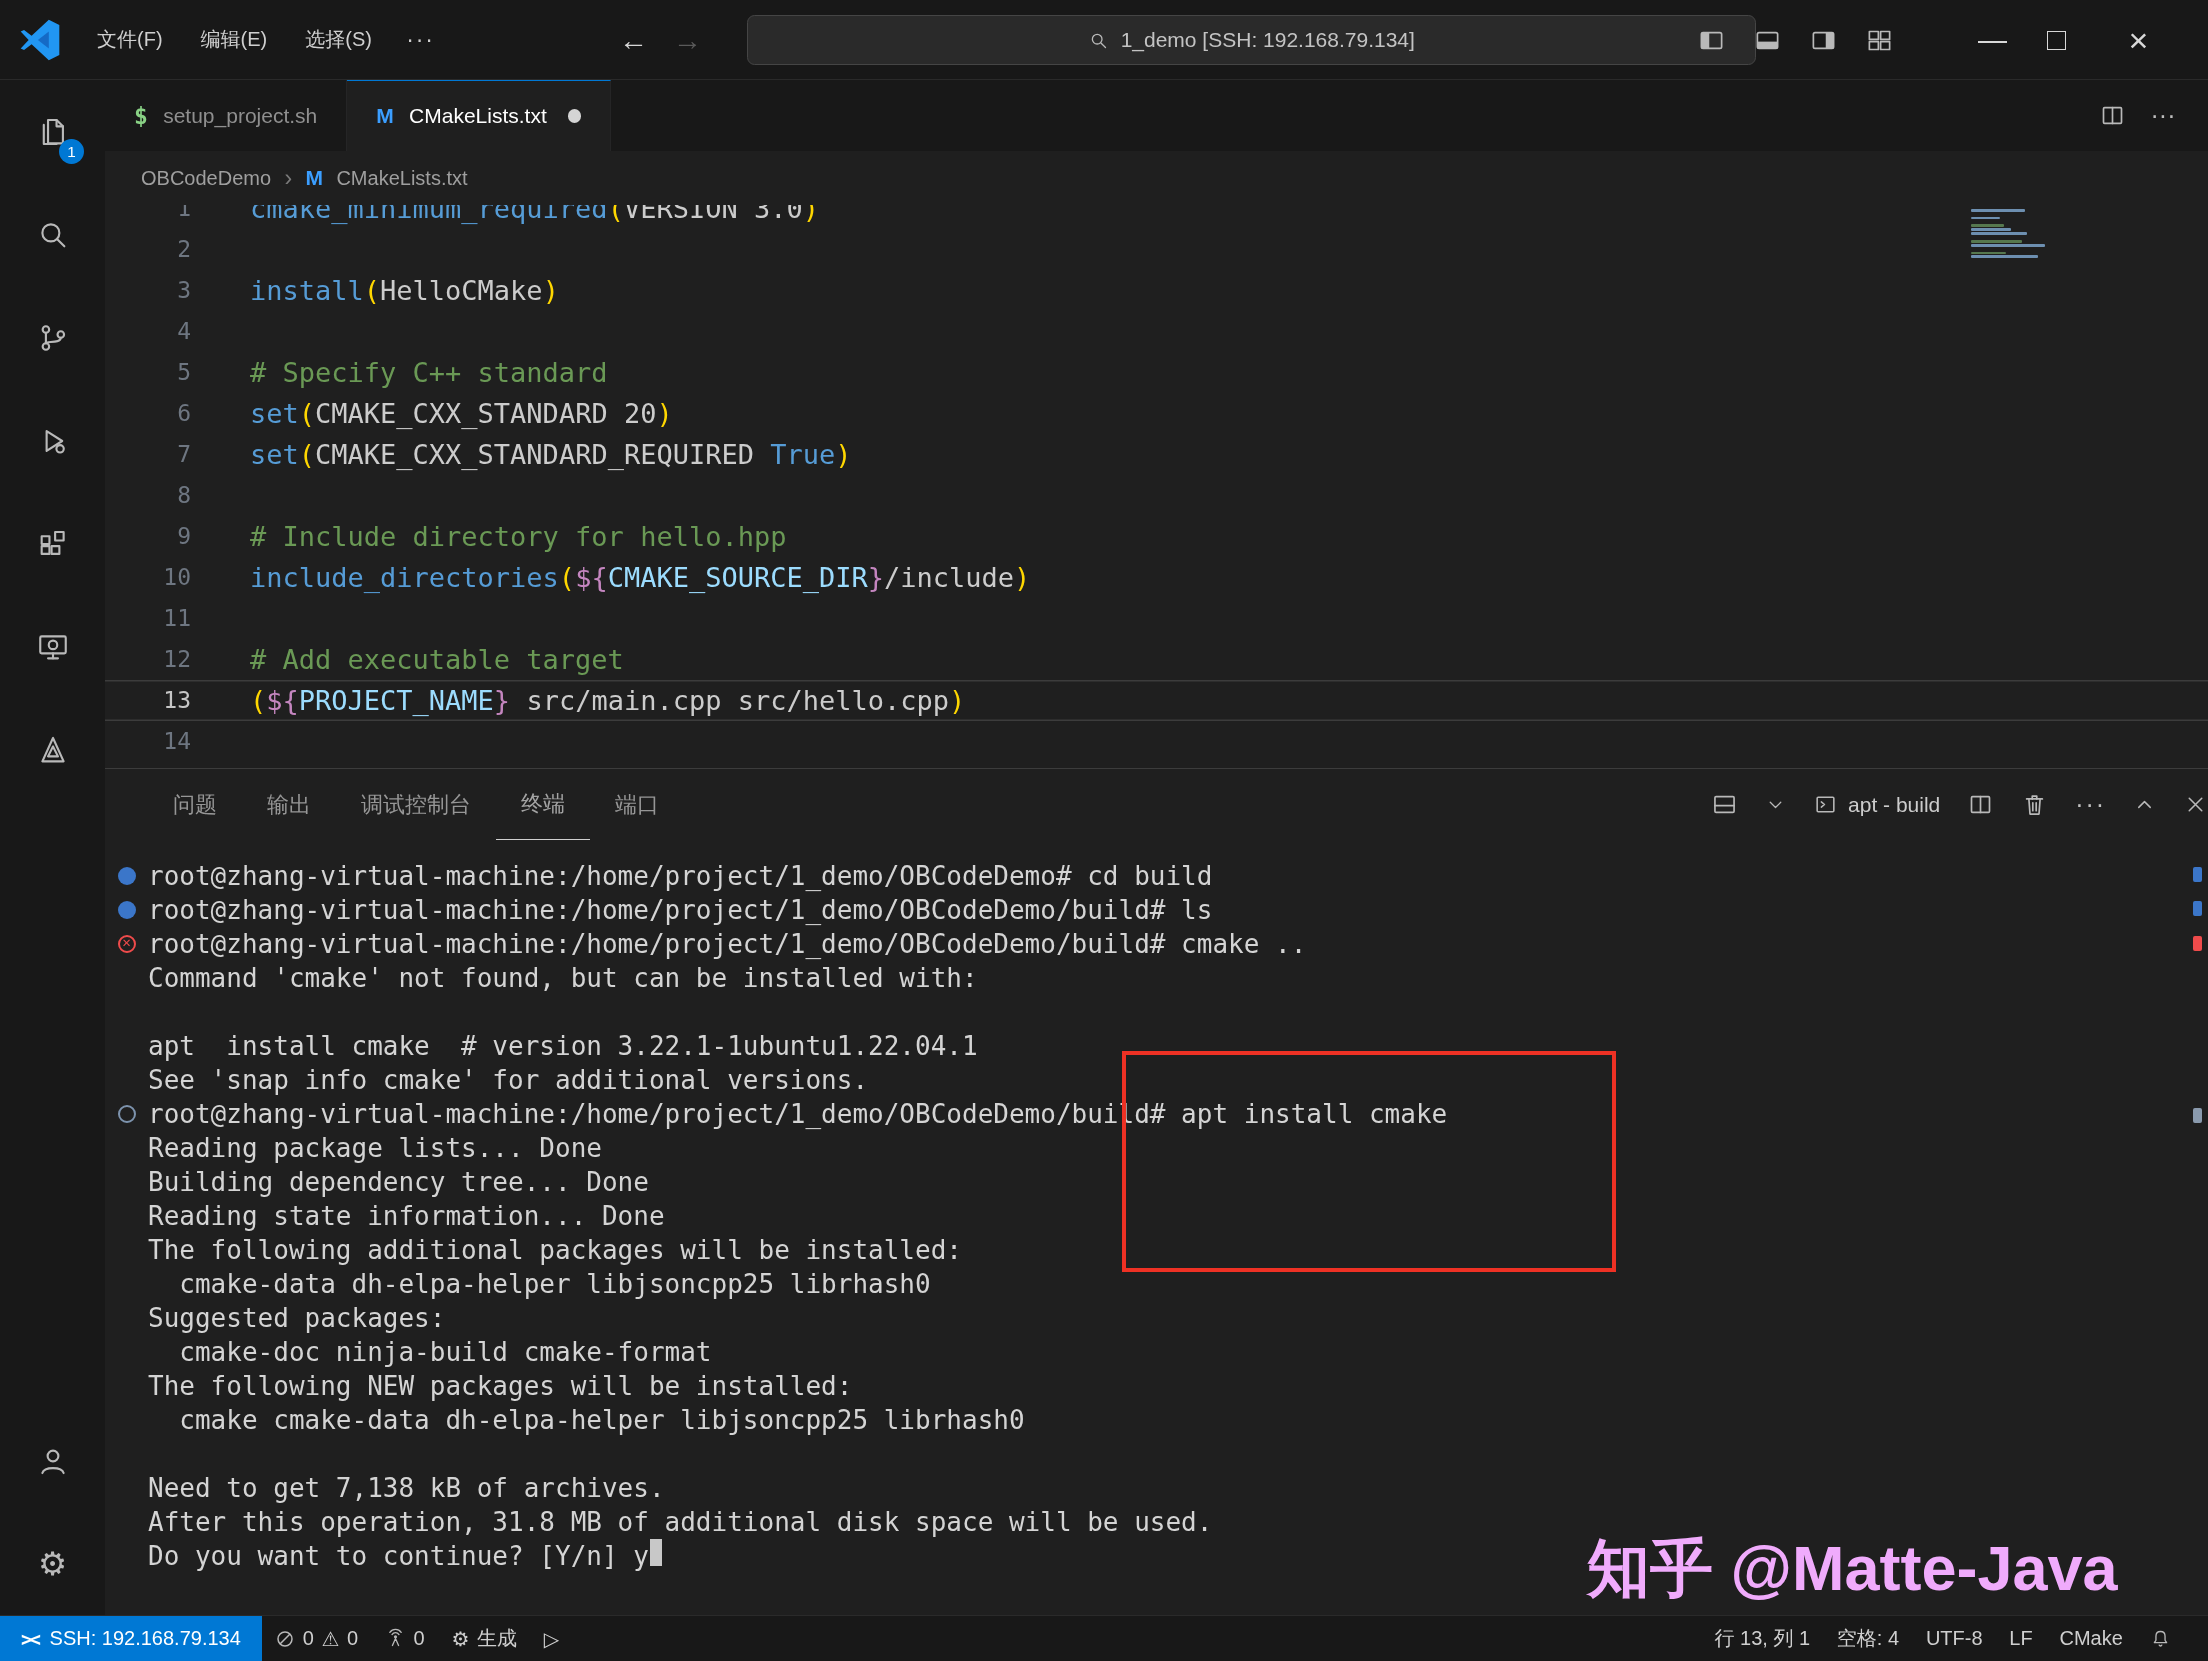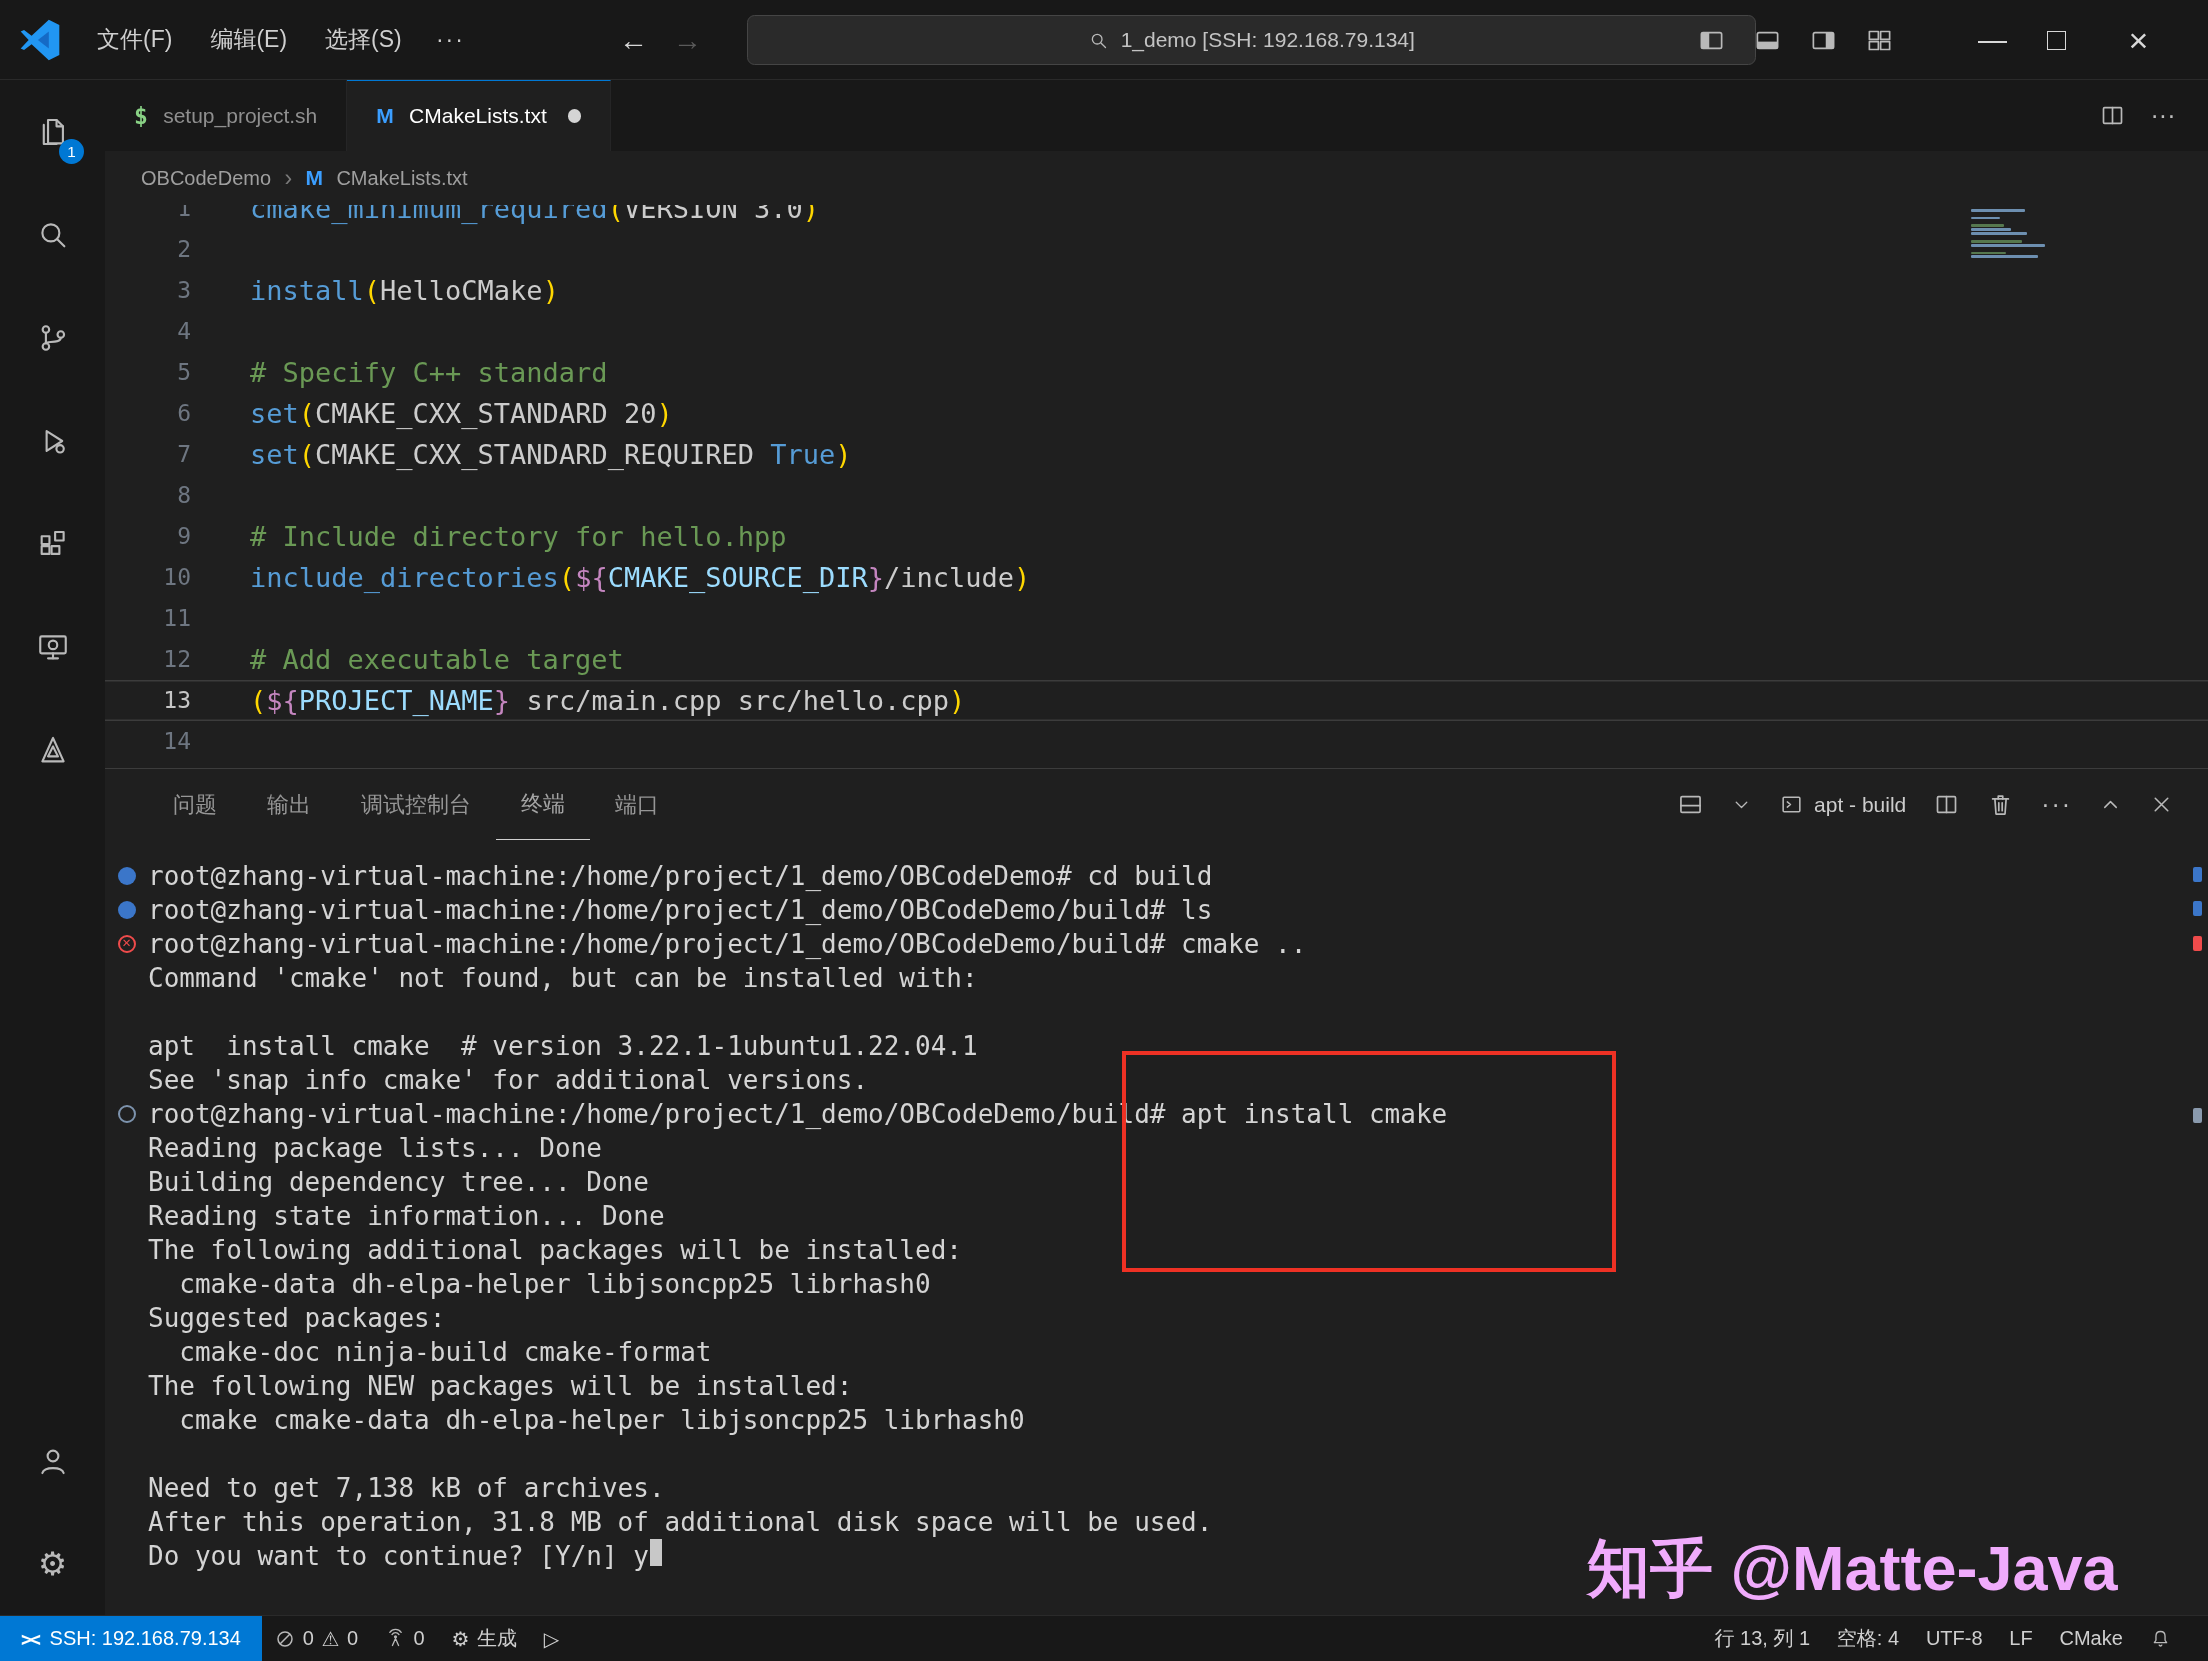--- a/index.html
+++ b/index.html
@@ -7,21 +7,21 @@
   #app{position:relative;width:2208px;height:1661px;background:#1f1f1f;color:#ccc;
        font-family:"Liberation Sans",sans-serif;overflow:hidden}
   .mono{font-family:"DejaVu Sans Mono",monospace}
   svg{display:block}
   .ico{stroke:#b9b9b9;fill:none;stroke-width:1.5;stroke-linecap:round;stroke-linejoin:round}
 
   
   .titlebar{position:absolute;left:0;top:0;right:0;height:80px;background:#181818;
             border-bottom:1px solid #2a2a2a;display:flex;align-items:center}
   .logo{width:42px;height:42px;margin:0 17px 0 19px}
-  .menu-item{padding:0 19px;height:60%;display:flex;align-items:center;font-size:23px;color:#cfcfcf;border-radius:7.6px;cursor:default}
+  .menu-item{padding:0 19px;height:60%;display:flex;align-items:center;font-size:20px;color:#cfcfcf;border-radius:7.6px;cursor:default}
   .menu-more{padding:0 15.3px;font-size:23px;color:#cfcfcf;letter-spacing:1.9px}
   .nav-arrows{position:absolute;left:619px;top:0;height:80px;display:flex;align-items:center;gap:25px;font-size:29px}
   .arrow-back{color:#d7d7d7}.arrow-fwd{color:#5a5a5a}
   .cmd-center{position:absolute;left:747px;top:15.3px;width:1009px;height:50px;background:#2a2a2a;
               border:1px solid #454545;border-radius:7.6px;display:flex;align-items:center;justify-content:center;
               gap:11.5px;color:#c3c3c3;font-size:21px}
   .tb-icons{position:absolute;right:315px;top:0;height:80px;display:flex;align-items:center;gap:29px}
   .wc{position:absolute;top:0;height:80px;width:63px;display:flex;align-items:center;justify-content:center;color:#d8d8d8}
   .wc-min{right:184px;font-size:29px}
   .wc-max{right:120px}
@@ -62,21 +62,21 @@
   .t-b{color:#c586c0}.t-c{color:#6a9955}.t-kw{color:#569cd6}
   #minimap{position:absolute;top:3.8px;right:145px;width:92px}
   .mm-line{height:2.9px;margin-bottom:1px;border-radius:1px}
 
   
   .panel{position:absolute;left:105px;top:768px;right:0;bottom:46px;background:#1f1f1f;border-top:1px solid #3c3c3c}
   .panel-header{height:71px;display:flex;align-items:center}
   .panel-tabs{display:flex;align-items:stretch;height:100%;margin-left:43px;gap:0}
   .panel-tab{display:flex;align-items:center;padding:0 25px;font-size:22px;color:#969696}
   .panel-tab.active{color:#a3a3a3;border-bottom:1.9px solid #d0d0d0}
-  .panel-actions{margin-left:auto;display:flex;align-items:center;gap:27px;padding-right:34px;color:#c2c2c2}
+  .panel-actions{margin-left:auto;display:flex;align-items:center;gap:27px;color:#c2c2c2}
   .term-name{display:flex;align-items:center;gap:9.6px;font-size:21px;color:#cccccc}
   .pa-text{font-size:25px;color:#c2c2c2;letter-spacing:1.9px}
 
   
   .terminal{position:absolute;left:0;top:71px;right:0;bottom:0;overflow:hidden;font-family:"DejaVu Sans Mono",monospace}
   #terminal-lines{padding-top:19px}
   .term-line{display:flex;height:34px;line-height:34px;font-size:26px;white-space:pre;color:#d4d4d4}
   .dec{flex:0 0 43px;display:flex;align-items:center;justify-content:center}
   .dot{width:18px;height:18px;border-radius:50%}
   .dot.ok{background:#3b76c9}

